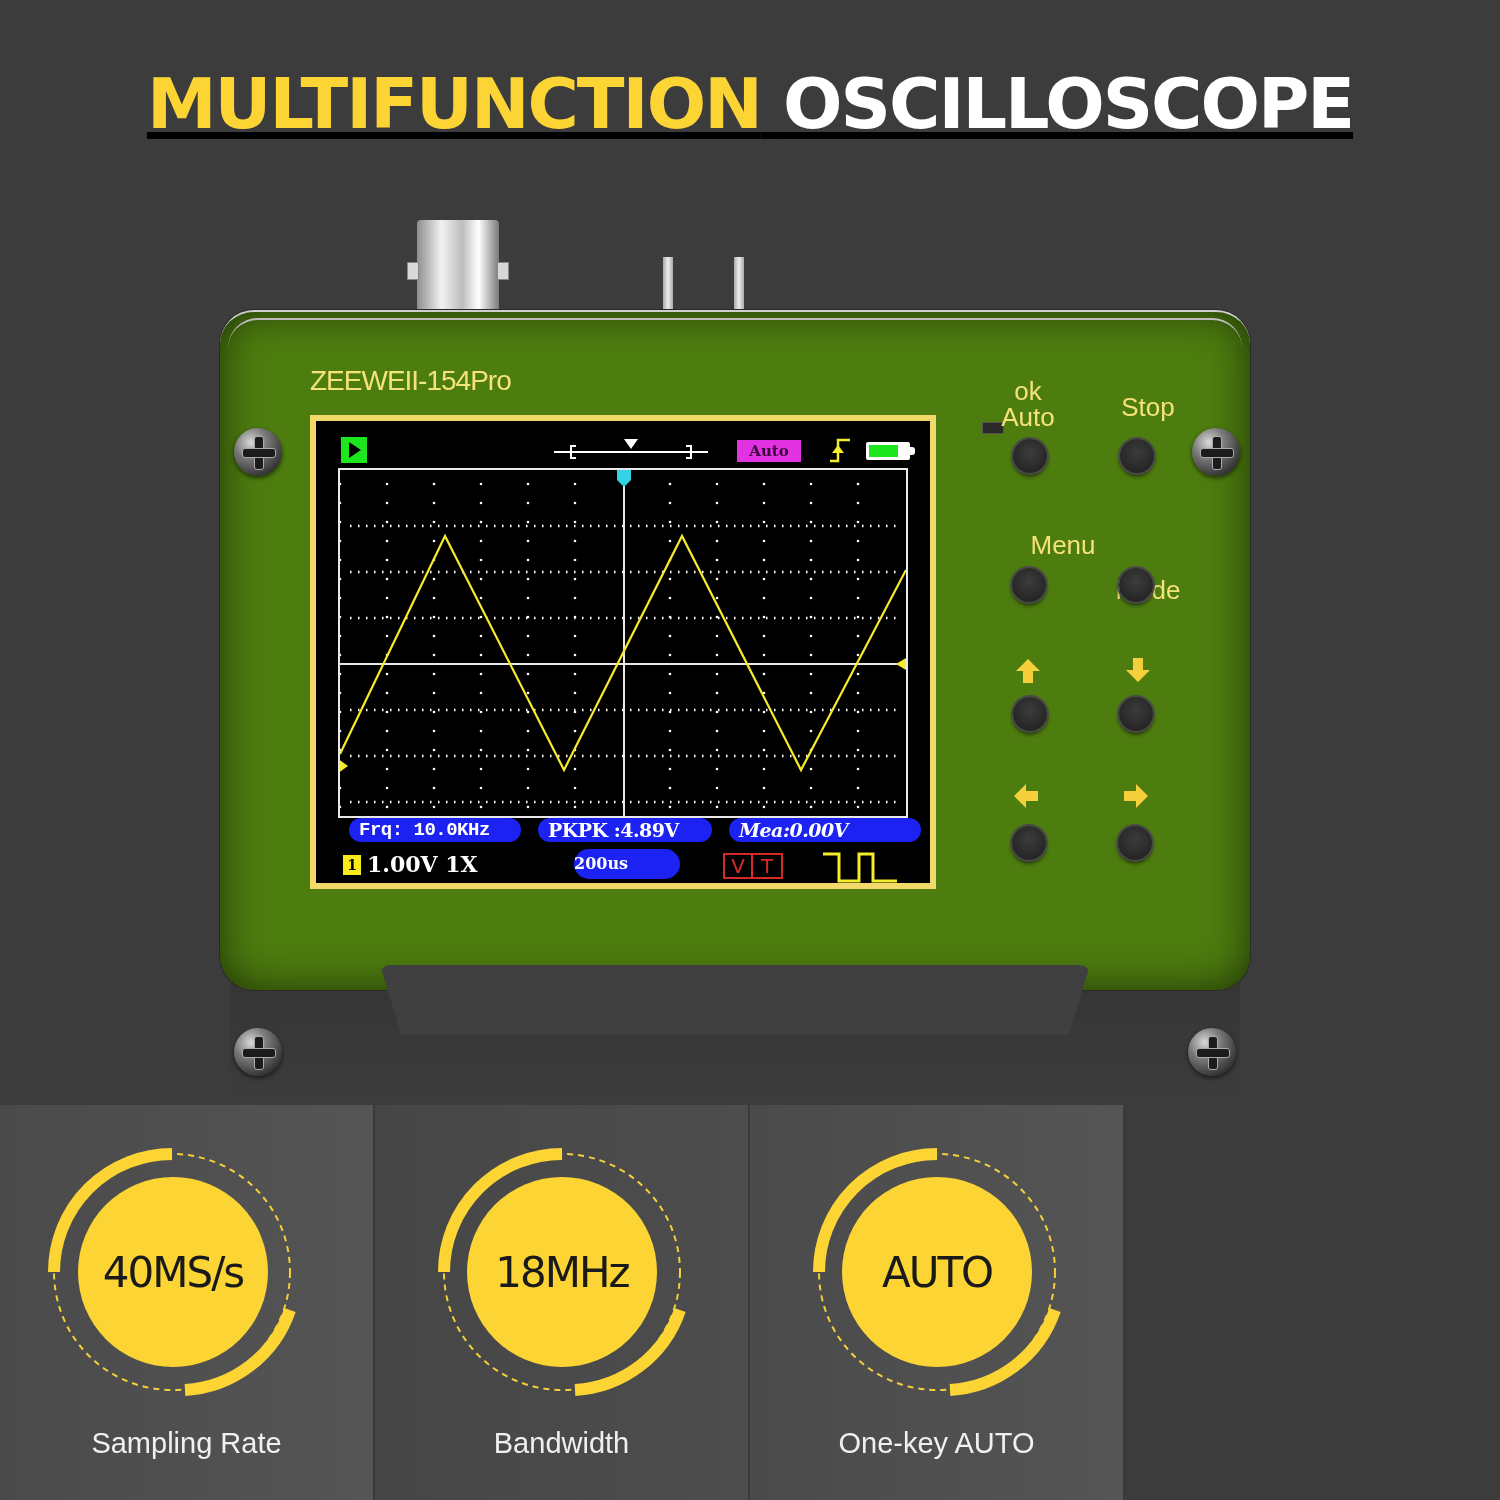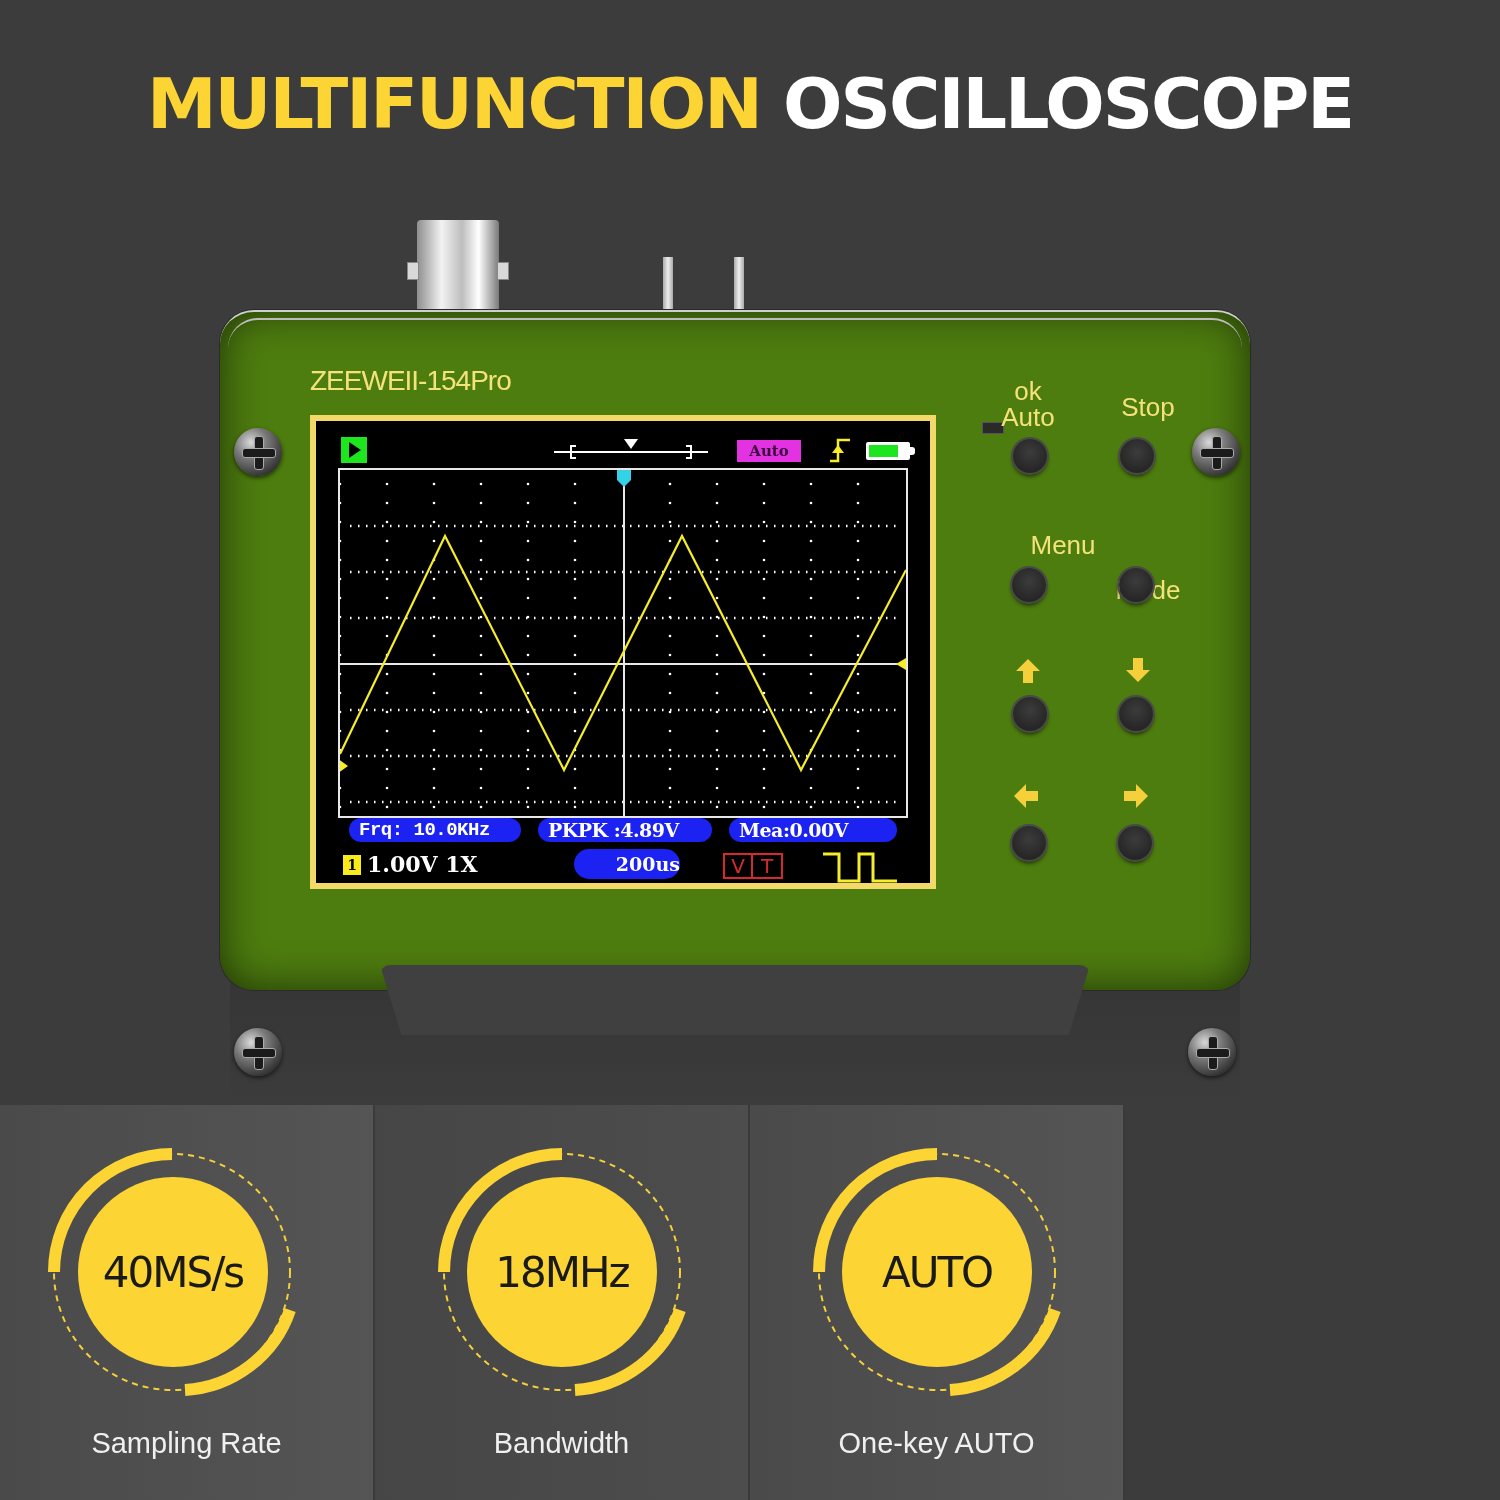--- a/index.html
+++ b/index.html
@@ -9,20 +9,21 @@
     font-family: "DejaVu Sans", sans-serif;
     position: relative;
   }
   
   .headline {
     position: absolute; left: 0; top: 62px; width: 1500px;
     text-align: center;
     font-family: "DejaVu Sans", sans-serif;
     font-weight: 900; font-size: 70px; letter-spacing: -2px;
     line-height: 84px;
+    text-decoration: underline;
   }
   .headline .hl-yellow { color: #fcd535; }
   .headline .hl-white { color: #ffffff; }
 
   
   .device-wrap { position: absolute; left: 220px; top: 215px; width: 1030px; height: 780px; }
   .device-body {
     position: absolute; left: 0; top: 95px; width: 1030px; height: 680px;
     background: #4d7c0f;
     border-radius: 34px;
@@ -129,26 +130,26 @@
   .grid-box svg { position: absolute; left: 0; top: 0; }
 
   .meas-row { position: absolute; left: 25px; top: 397px; width: 570px; height: 26px; }
   .meas {
     position: absolute; top: 0; height: 24px; background: #1b22f2; border-radius: 12px;
     color: #fff; font-size: 19px; line-height: 24px; padding: 0 10px; white-space: nowrap;
     font-family: "DejaVu Serif", serif; font-weight: bold; letter-spacing: -0.5px;
   }
   .meas.m1 { left: 8px; width: 172px; font-family: Liberation Mono, monospace; }
   .meas.m2 { left: 197px; width: 174px; }
-  .meas.m3 { left: 388px; width: 168px; }
+  .meas.m3 { left: 388px; width: 192px; font-style: italic; }
 
   .status-row { position: absolute; left: 25px; top: 428px; width: 570px; height: 32px; }
   .ch-badge { position: absolute; left: 2px; top: 6px; width: 18px; height: 20px; background: #f7ec1a; color: #000; font-size: 14px; font-weight: bold; text-align: center; line-height: 20px; }
   .ch-scale { position: absolute; left: 26px; top: 2px; color: #fff; font-size: 22px; font-weight: bold; }
-  .timebase { position: absolute; left: 233px; top: 0; width: 106px; height: 30px; background: #1b22f2; border-radius: 15px; color: #fff; font-size: 19px; font-weight: bold; text-align: right; line-height: 30px; }
+  .timebase { position: absolute; left: 233px; top: 0; width: 106px; height: 30px; background: #1b22f2; border-radius: 15px; color: #fff; font-size: 16px; font-weight: bold; text-align: left; line-height: 30px; }
   .vt { position: absolute; left: 382px; top: 4px; height: 26px; display: flex; }
   .vt span { width: 30px; height: 26px; border: 2px solid #d52a2a; color: #d52a2a; font-family: "DejaVu Sans", sans-serif; font-size: 20px; text-align: center; line-height: 22px; }
   .vt span + span { border-left: none; }
   .sqwave { position: absolute; left: 480px; top: 2px; }
 
   
   .btn-label {
     position: absolute; color: #f5e27a; font-family: "Liberation Sans", sans-serif;
     font-size: 26px; text-align: center; line-height: 26px; width: 110px;
   }

